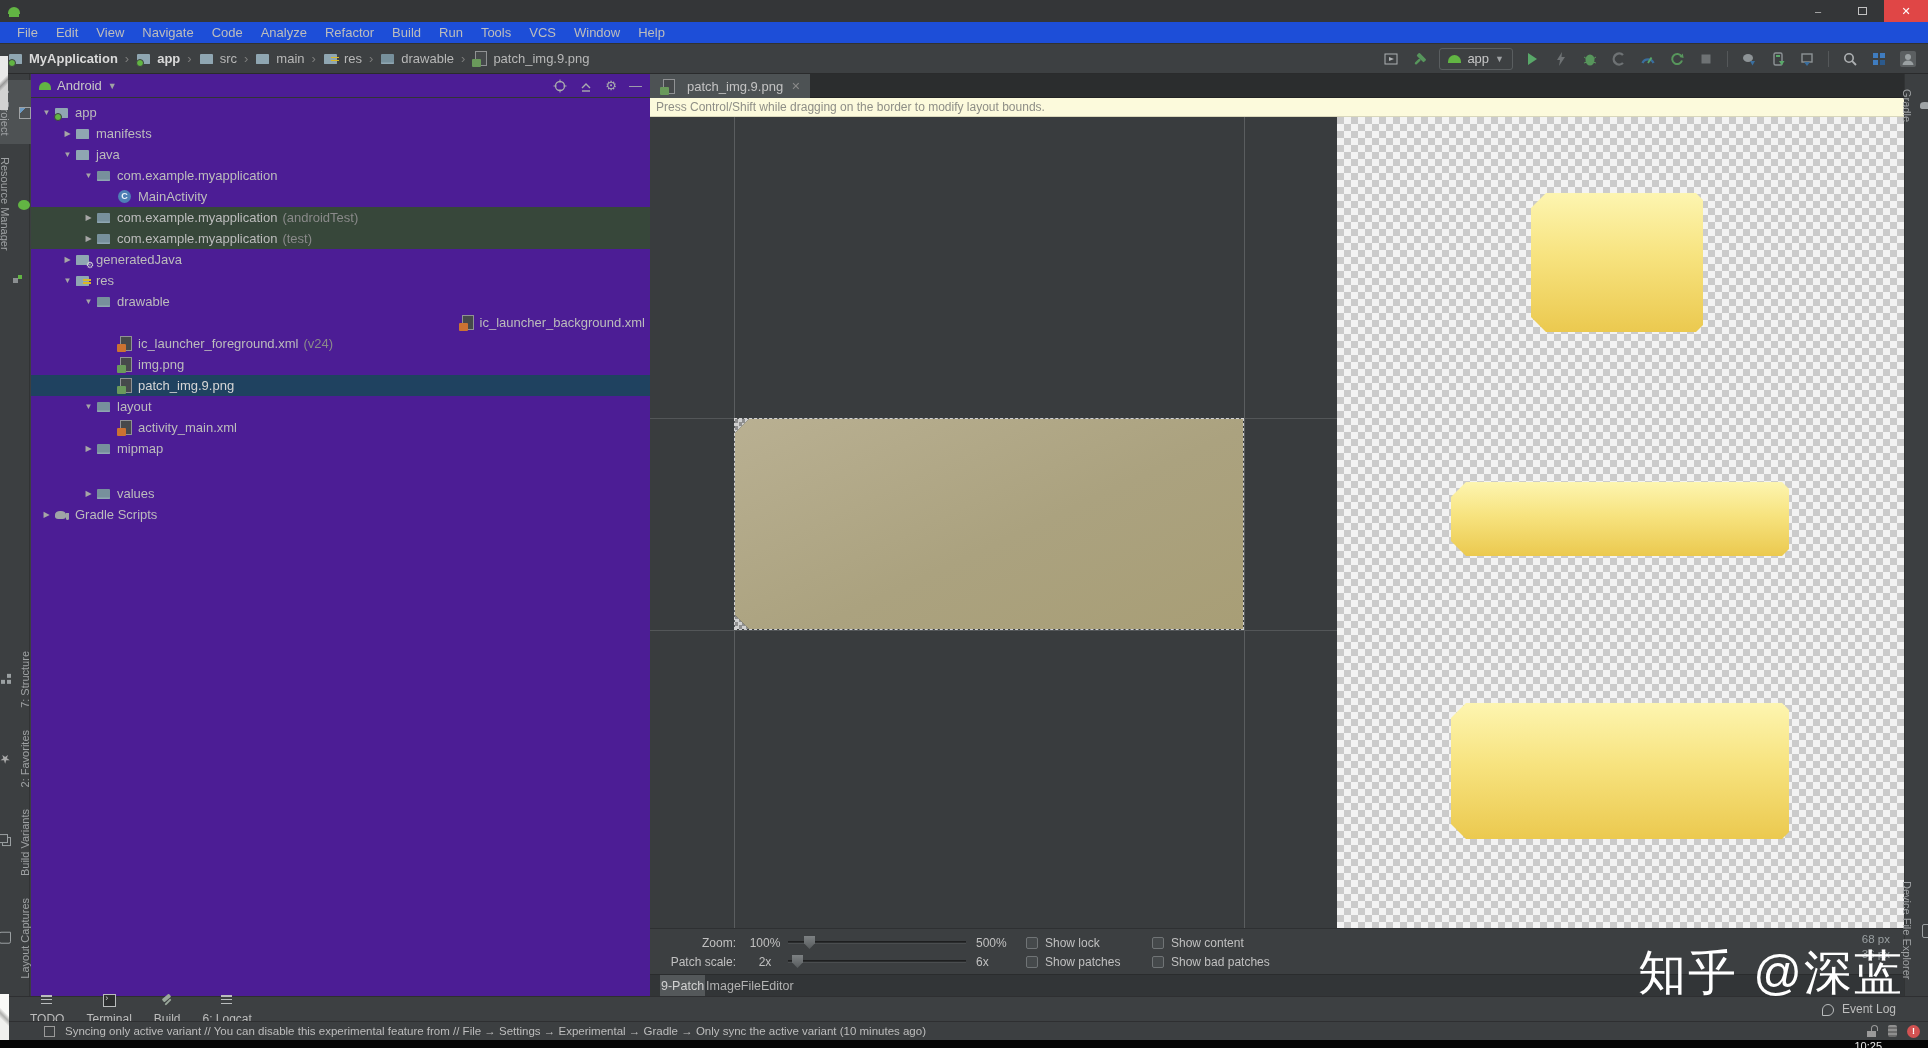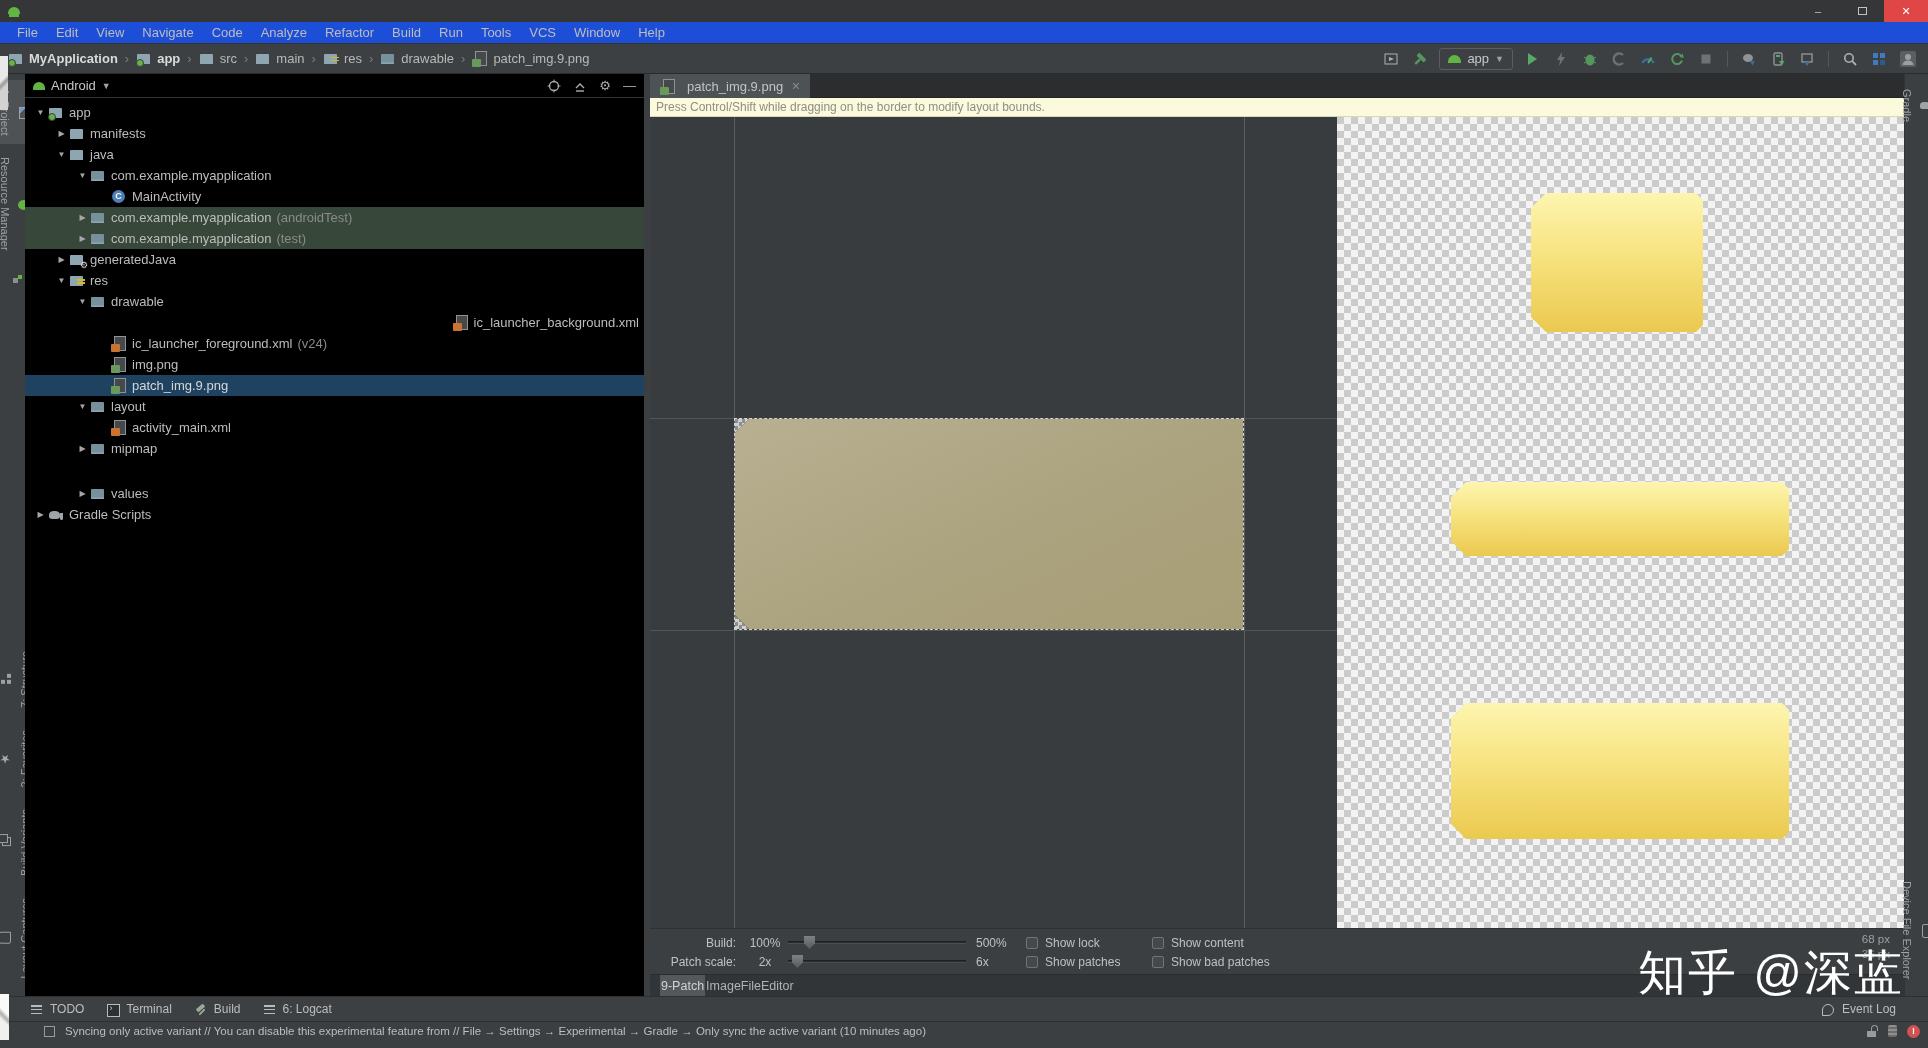--- a/index.html
+++ b/index.html
@@ -78,21 +78,21 @@
   .i-captures::before { content:""; position:absolute; left:2px; top:2px; width:10px; height:10px;
         border:1px solid #9ba0a2; border-radius:2px 2px 2px 0; }
   .i-gradle-stripe::before { content:""; position:absolute; left:1px; top:3px; width:10px; height:7px;
         background:#9fa4a6; border-radius:45% 45% 30% 30%; }
   .i-gradle-stripe::after { content:""; position:absolute; right:1px; top:5px; width:3px; height:6px;
         background:#9fa4a6; border-radius:0 0 2px 2px; }
   .i-device::before { content:""; position:absolute; left:3px; top:1px; width:8px; height:12px;
         border:1px solid #9ba0a2; border-radius:2px; }
 
   
-  #project-panel { position:absolute; left:25px; top:0; width:619px; height:922px; background:#000000; }
+  #project-panel { position:absolute; left:31px; top:0; width:619px; height:922px; background:#4c1d95; }
   #panel-header { height:24px; display:flex; align-items:center; padding:0 8px;
                   border-bottom:1px solid #323435; }
   .hdr-droid { width:12px; height:8px; background:#62b543; border-radius:6px 6px 0 0; margin-right:6px; }
   #panel-header .sel-label { color:#c7c7c7; font-size:13px; margin-right:6px; }
   .hdr-icons { margin-left:auto; display:flex; align-items:center; gap:12px; color:#a9acae; }
   .hdr-icons svg { display:block; }
   .gear-glyph { font-size:13px; color:#a9acae; line-height:1; }
   .hide-glyph { font-size:13px; color:#a9acae; line-height:1; }
 
   #tree { padding-top:4px; }
@@ -186,21 +186,21 @@
   
   #bottomtabs { position:absolute; left:0; top:900px; width:1254px; height:22px; background:#323537;
                 border-top:1px solid #2a2c2d; display:flex; padding-left:10px; }
   .btab { height:22px; display:flex; align-items:center; padding:0 1px; color:#b2b2b2; font-size:12.5px; }
   .btab.active { background:#54585a; color:#d2d2d2; }
 
   
   #toolwindowbar { position:absolute; left:0; top:996px; width:1928px; height:25px; background:#3d4042;
                    border-top:1px solid #2e2f31; display:flex; align-items:center; }
   .tw-left { display:flex; align-items:center; gap:22px; margin-left:30px; }
-  .tw-item { display:flex; align-items:center; gap:6px; color:#bdbdbd; font-size:12px; }
+  .tw-item { display:flex; align-items:center; gap:6px; color:#bdbdbd; font-size:12px;flex-direction:column; }
   .twicon { position:relative; width:14px; height:13px; flex:none; }
   .i-todo::before, .i-logcat::before { content:""; position:absolute; left:1px; top:2px; width:11px; height:9px;
       background:repeating-linear-gradient(180deg,#b9bcbd 0 1.5px,rgba(0,0,0,0) 1.5px 3.8px); }
   .i-terminal::before { content:""; position:absolute; left:1px; top:1px; width:11px; height:11px;
       border:1px solid #b9bcbd; background:#2d2f30; }
   .i-terminal::after { content:"\203A"; position:absolute; left:3px; top:0px; color:#cfd2d3; font-size:9px; }
   .i-build-gray::before { content:""; position:absolute; left:2px; top:3px; width:9px; height:4px;
       background:#9aa89b; transform:rotate(-40deg); border-radius:1px; }
   .i-build-gray::after { content:""; position:absolute; left:7px; top:5px; width:2px; height:8px;
       background:#9aa89b; transform:rotate(45deg); border-radius:1px; }
@@ -614,21 +614,21 @@
       </div>
 
       <div id="preview">
         <div class="np-shape" id="shape-1"></div>
         <div class="np-shape" id="shape-2"></div>
         <div class="np-shape" id="shape-3"></div>
       </div>
 
       <div id="controls">
         <div class="ctl-row">
-          <span class="ctl-label">Build:</span>
+          <span class="ctl-label">Zoom:</span>
           <span class="ctl-min">100%</span>
           <div class="slider">
             <div class="track"></div>
             <div class="thumb" style="left:16px"></div>
           </div>
           <span class="ctl-max">500%</span>
           <label class="cb">
             <span class="box"></span>
             <span>Show lock</span>
           </label>
@@ -718,18 +718,21 @@
   <div id="statusbar">
     <span class="sb-icon"></span>
     <span>Syncing only active variant // You can disable this experimental feature from // File → Settings → Experimental → Gradle → Only sync the active variant (10 minutes ago)</span>
     <span class="sb-right">
       <span class="ic-unlock"></span>
       <span class="ic-indicator"></span>
       <span class="ic-error">!</span>
     </span>
   </div>
 
+  <div id="taskbar-strip">
+    <span id="clock">10:25</span>
+  </div>
 
   <div id="watermark">知乎 @深蓝</div>
   <div id="artifact-top" class="artifact"></div>
   <div id="artifact-bottom" class="artifact"></div>
 
 </div>
 
 </body></html>

